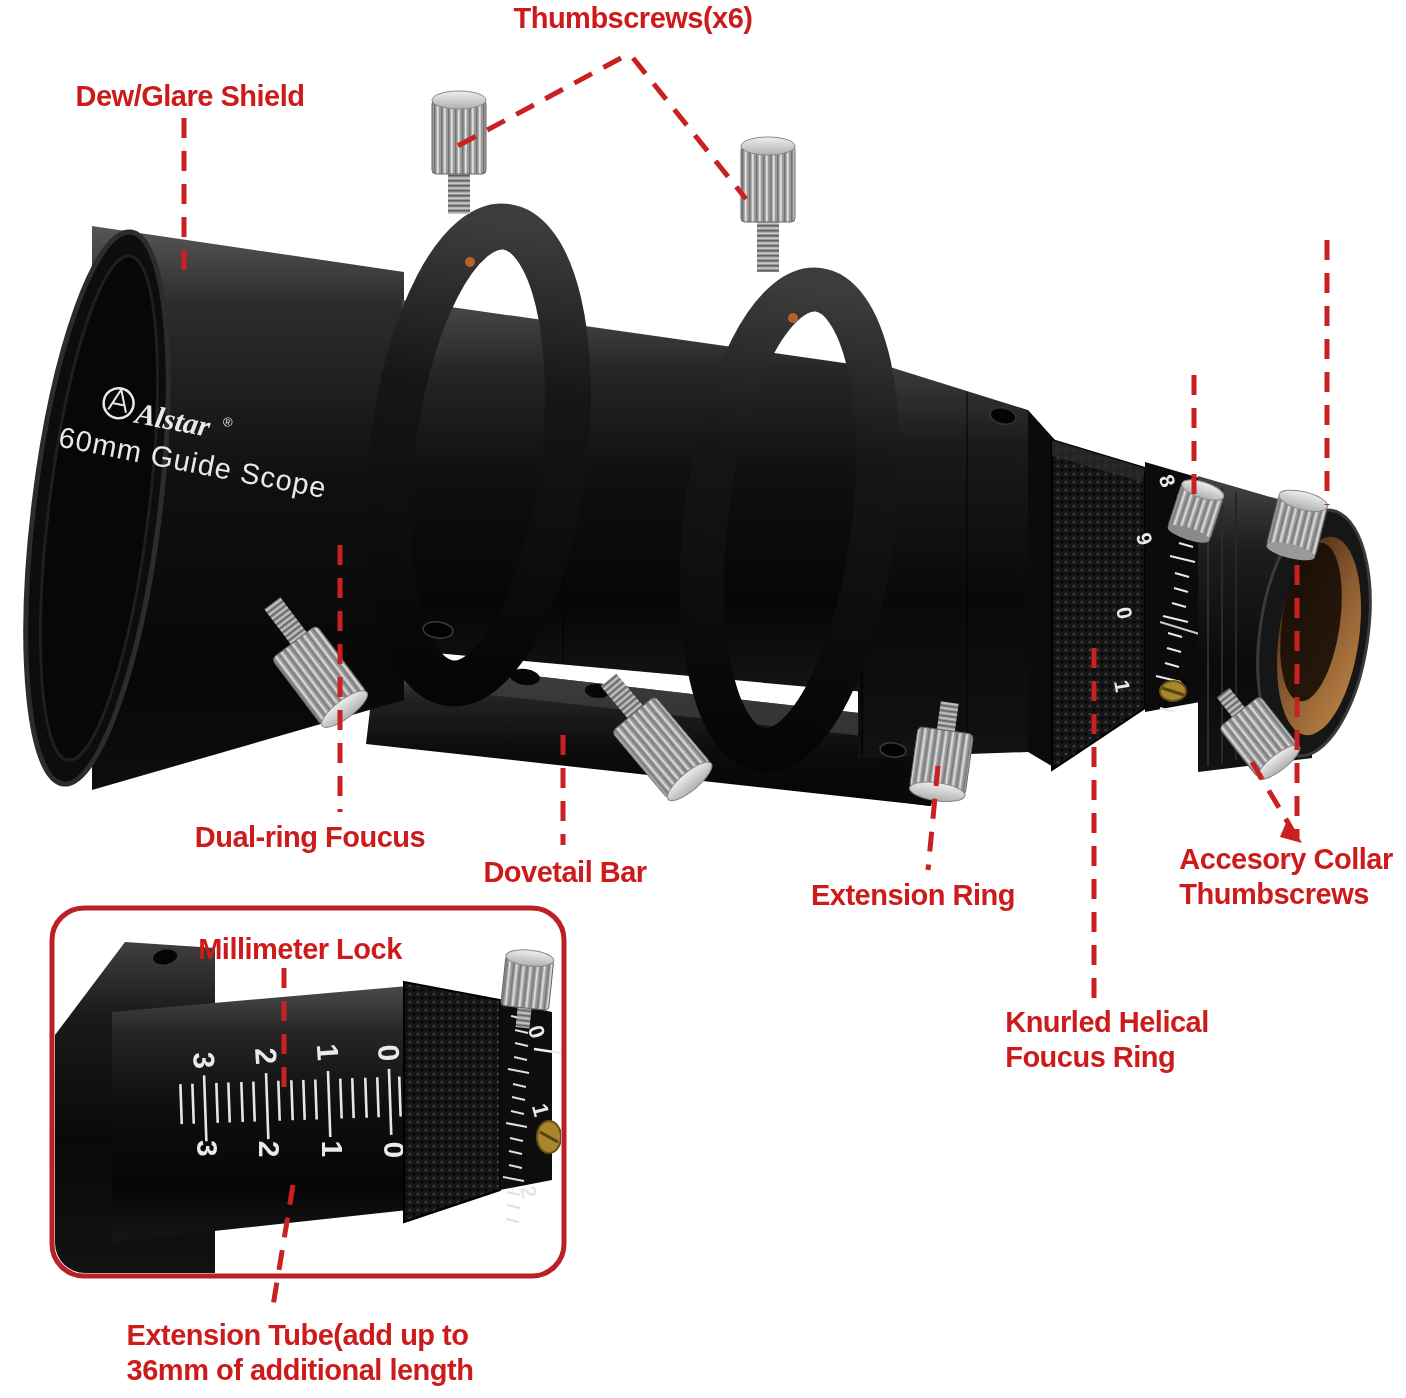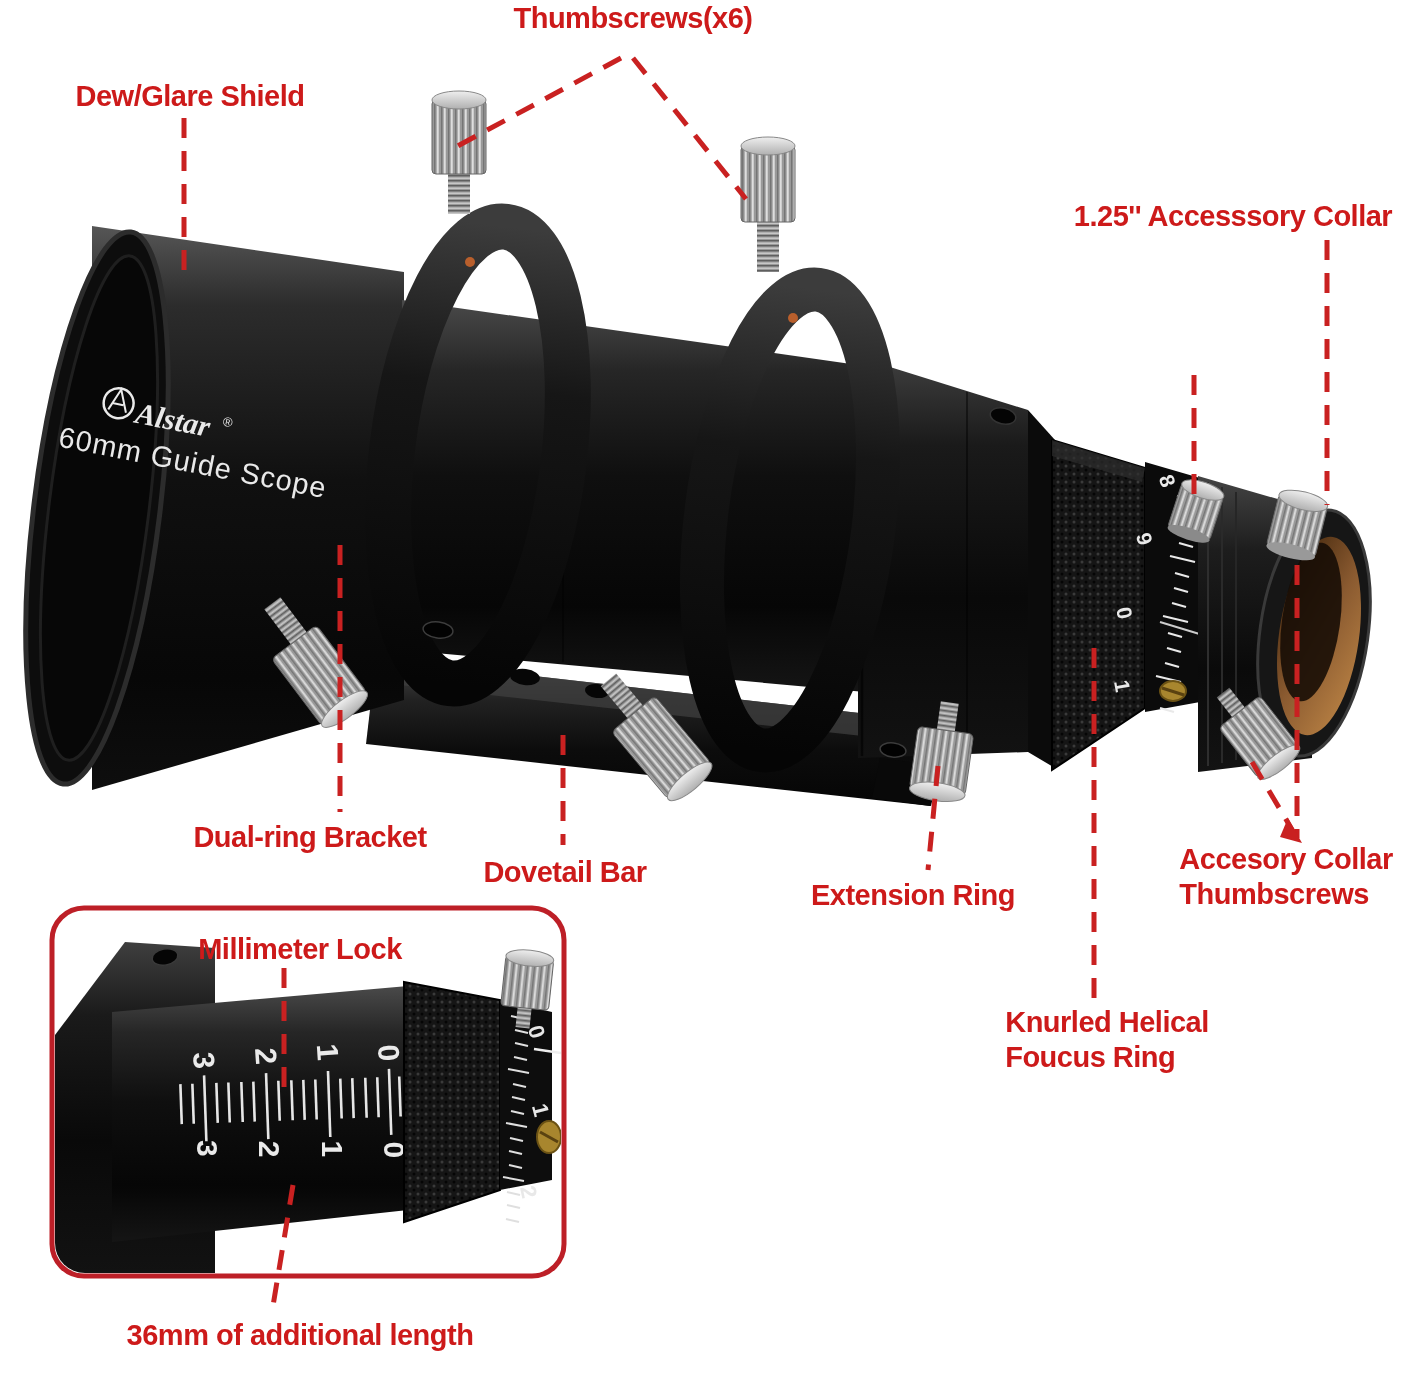--- a/index.html
+++ b/index.html
@@ -335,32 +335,32 @@
     <path d="M 1252,762 L 1294,833"></path>
     <path d="M 1094,648 L 1094,1000"></path>
     <path d="M 284,968 L 284,1090"></path>
     <path d="M 293,1185 L 272,1312"></path>
   </g>
   <path d="M 1288,818 L 1302,843 L 1280,837 Z" fill="#c92121"></path>
 </svg>
 
 <div class="lbl" style="left:633px;top:1px">Thumbscrews(x6)</div>
 <div class="lbl" style="left:190px;top:79px">Dew/Glare Shield</div>
-<div class="lbl" style="left:1233px;top:199px">1.25'' Accesssory Collar</div>
-<div class="lbl" style="left:310px;top:820px">Dual-ring Bracket</div>
+<div class="lbl" style="left:310px;top:820px">Dual-ring Foucus</div>
 <div class="lbl" style="left:565px;top:855px">Dovetail Bar</div>
 <div class="lbl" style="left:913px;top:878px">
   <span>Extension Ring</span>
 </div>
 <div class="lbl" style="left:1286px;top:842px">
   <span>Accesory Collar</span>
   <span>Thumbscrews</span>
 </div>
 <div class="lbl" style="left:1107px;top:1005px">
   <span>Knurled Helical</span>
   <span>Foucus Ring</span>
 </div>
 <div class="lbl" style="left:300px;top:932px">Millimeter Lock</div>
 <div class="lbl" style="left:300px;top:1318px">
+  <span>Extension Tube(add up to</span>
   <span>36mm of additional length</span>
 </div>
 
 </div>
 
 </body></html>

